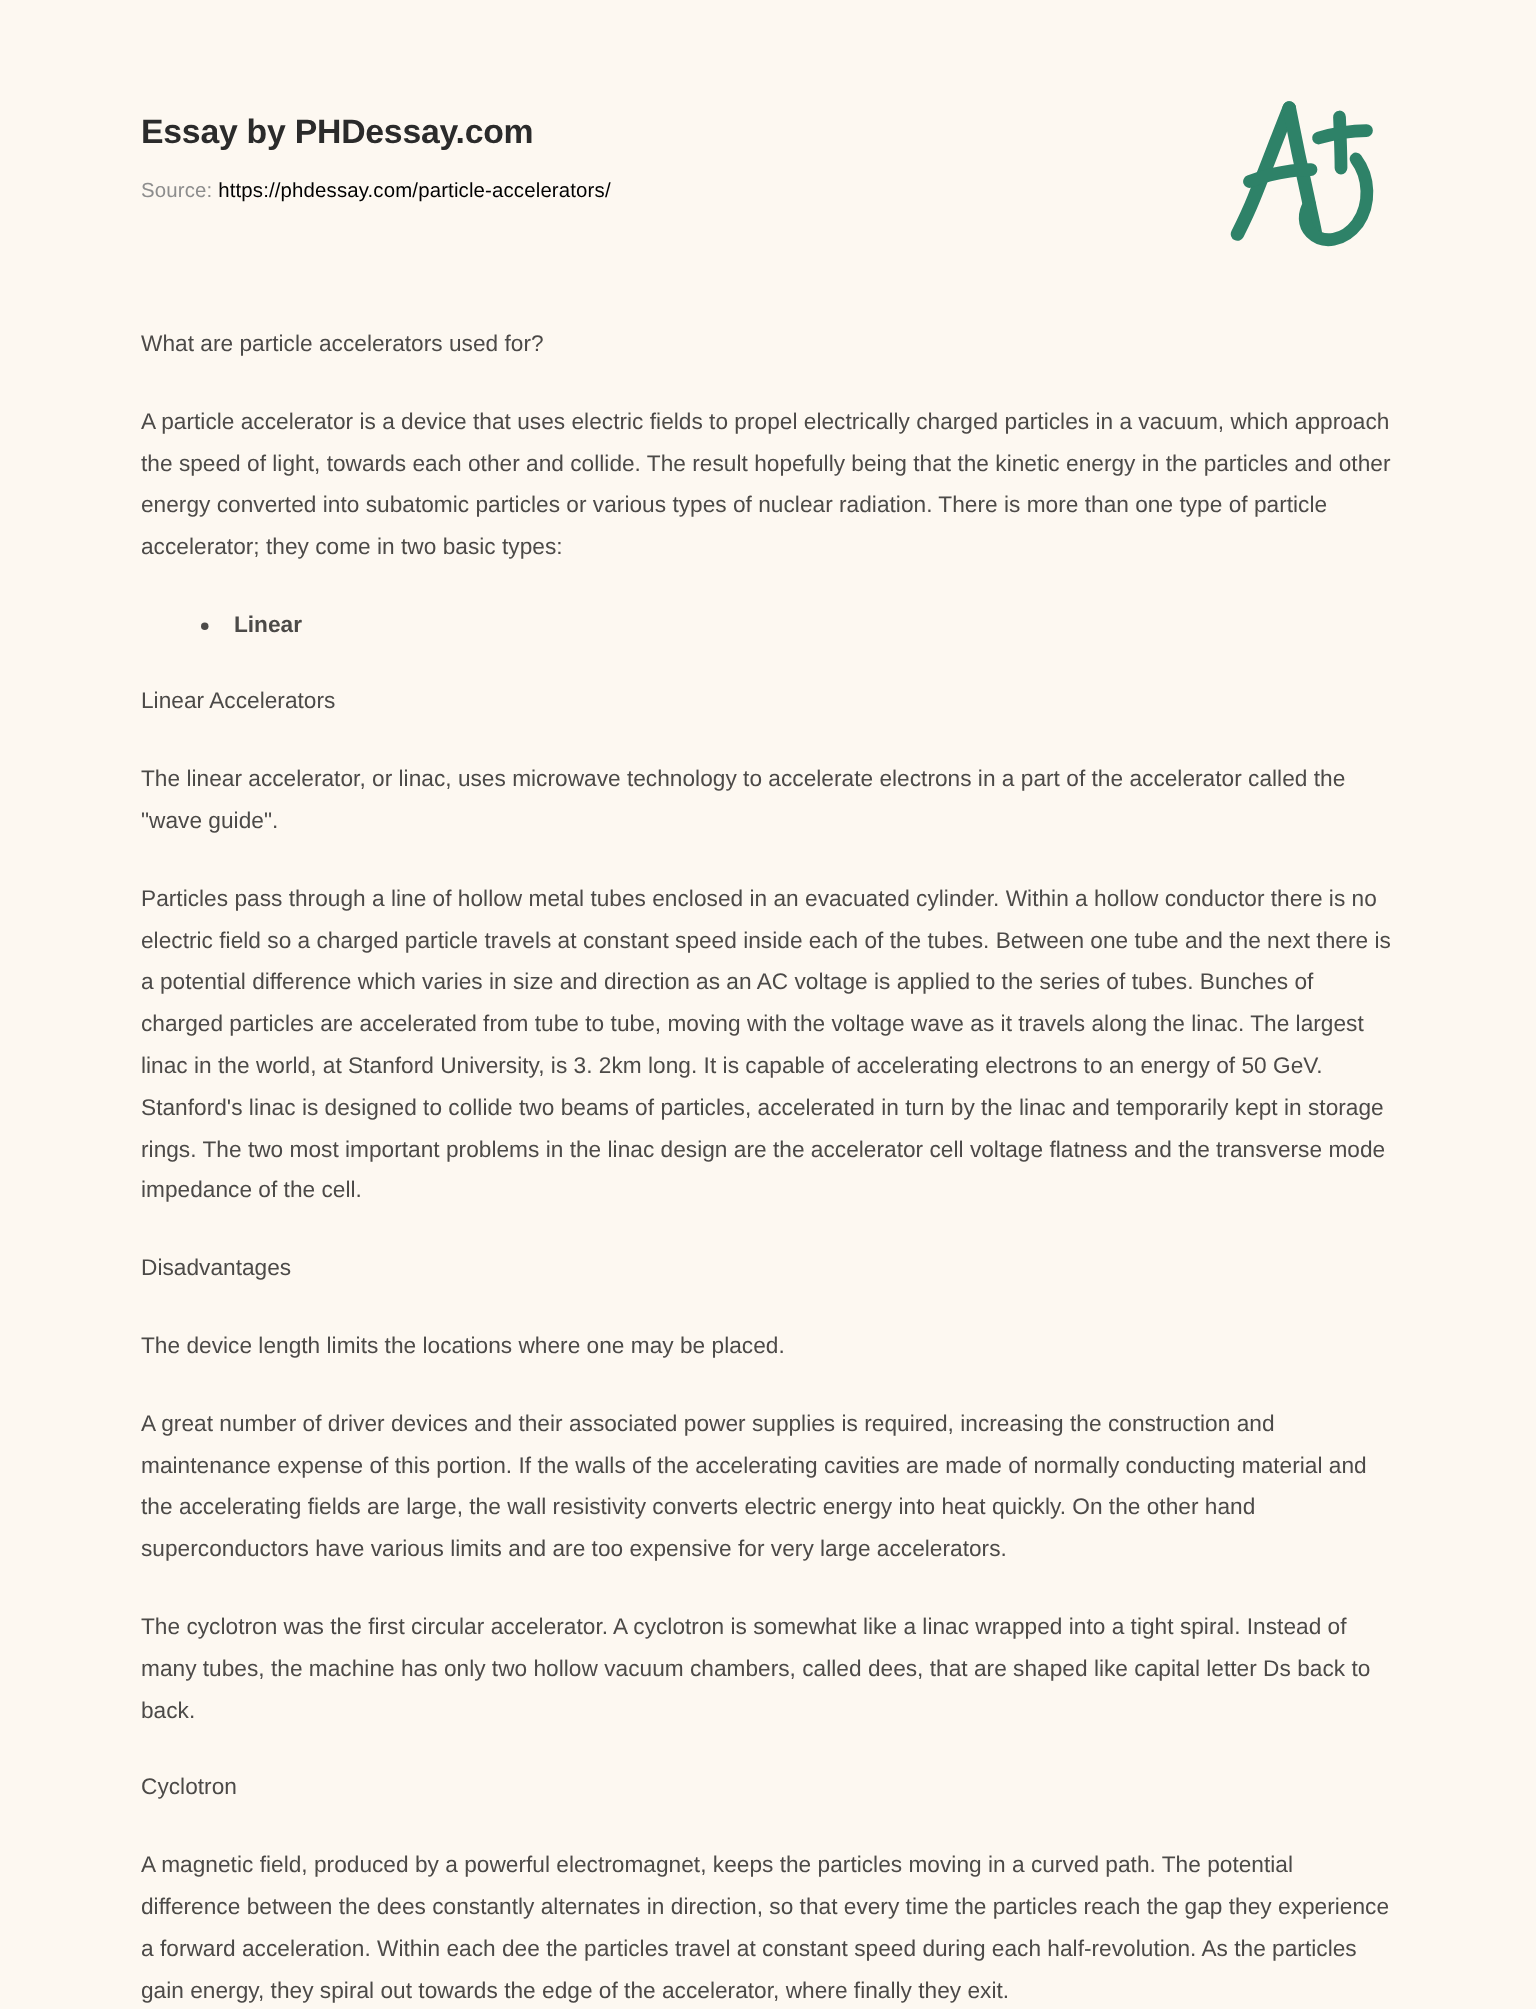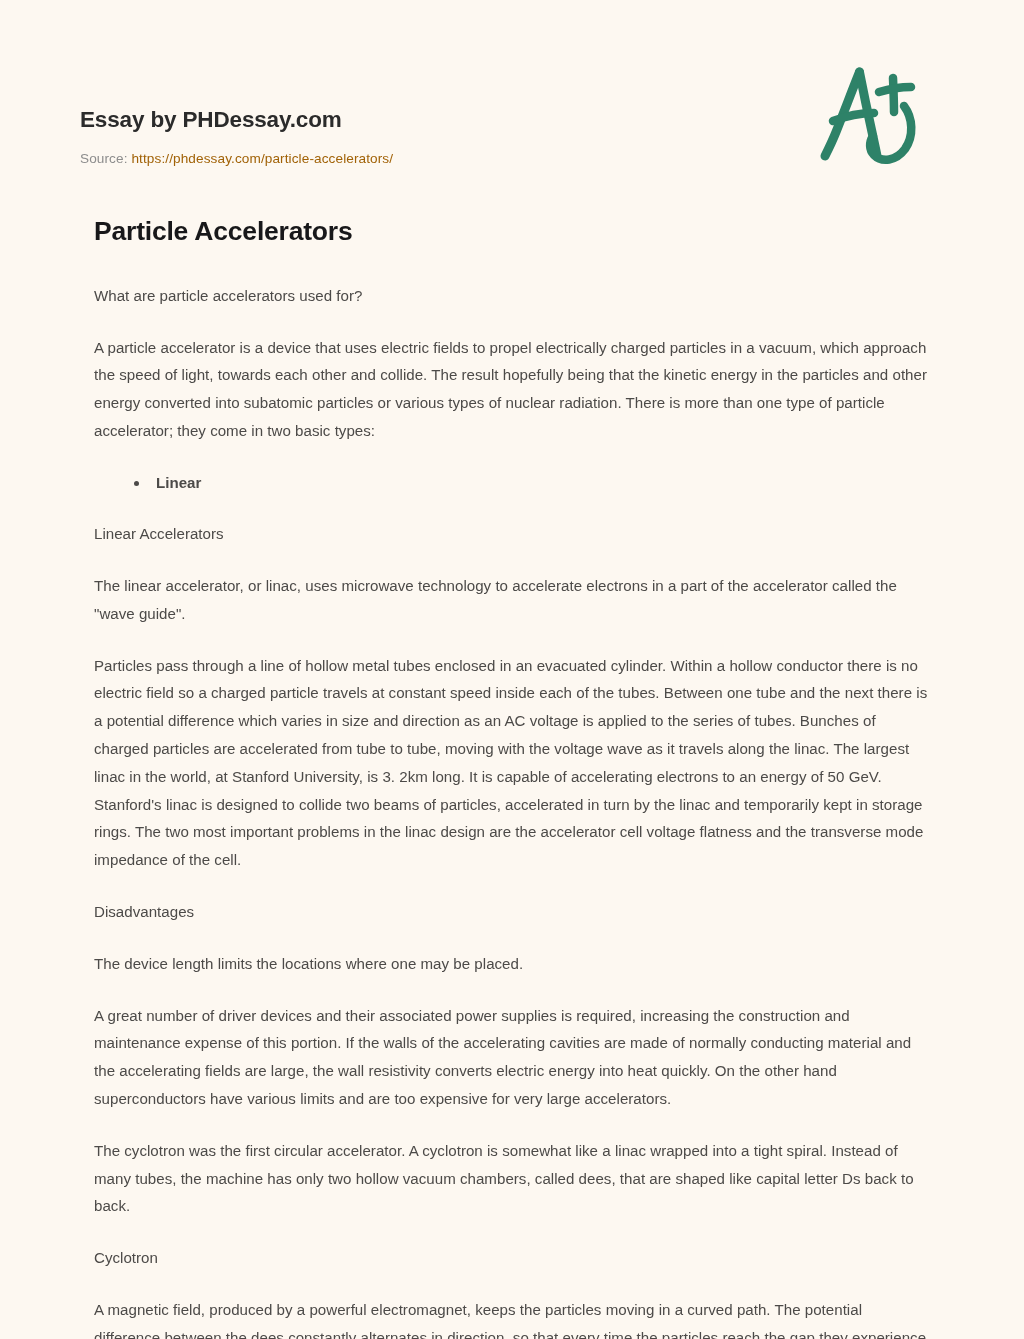--- a/index.html
+++ b/index.html
@@ -28,23 +28,22 @@
   .header {
     position: absolute;
     left: 0;
     top: 0;
     width: 1024px;
     height: 200px;
   }
 
   .header-text {
     position: absolute;
-    left: 80px;
+    left: 94px;
     top: 74px;
-    margin-top: 32px;
   }
 
   .brand-title {
     font-size: 22.5px;
     font-weight: bold;
     color: #2b2b2b;
     letter-spacing: -0.15px;
     line-height: 1.25;
   }
 
@@ -52,21 +51,21 @@
     margin-top: 17px;
     font-size: 13.6px;
     color: #8d8d8d;
     letter-spacing: 0.1px;
     white-space: nowrap;
   }
 
   .source-label { color: #8d8d8d; }
 
   .source-link {
-    color: #a16207;
+    color: #000000;
     text-decoration: none;
   }
 
   
   .logo {
     position: absolute;
     left: 812px;
     top: 62px;
     width: 130px;
     height: 122px;
@@ -154,21 +153,20 @@
 
         <path d="M67 30 C77 27, 90 25, 99 25" stroke-width="8.5"></path>
 
         <path d="M92 44 C101 56, 102 74, 93 87 C84 99, 70 101, 62 93 C57 88, 57 80, 61 74" stroke-width="8.5"></path>
       </svg>
     </div>
 
   </div>
 
   <div class="article">
-    <h1 class="doc-title">Particle Accelerators</h1>
 
     <p class="para">What are particle accelerators used for?</p>
     <p class="para">A particle accelerator is a device that uses electric fields to propel electrically charged particles in a vacuum, which approach the speed of light, towards each other and collide. The result hopefully being that the kinetic energy in the particles and other energy converted into subatomic particles or various types of nuclear radiation. There is more than one type of particle accelerator; they come in two basic types:</p>
 
     <ul class="bullets">
       <li>Linear</li>
     </ul>
 
     <p class="para">Linear Accelerators</p>
     <p class="para">The linear accelerator, or linac, uses microwave technology to accelerate electrons in a part of the accelerator called the "wave guide".</p>

